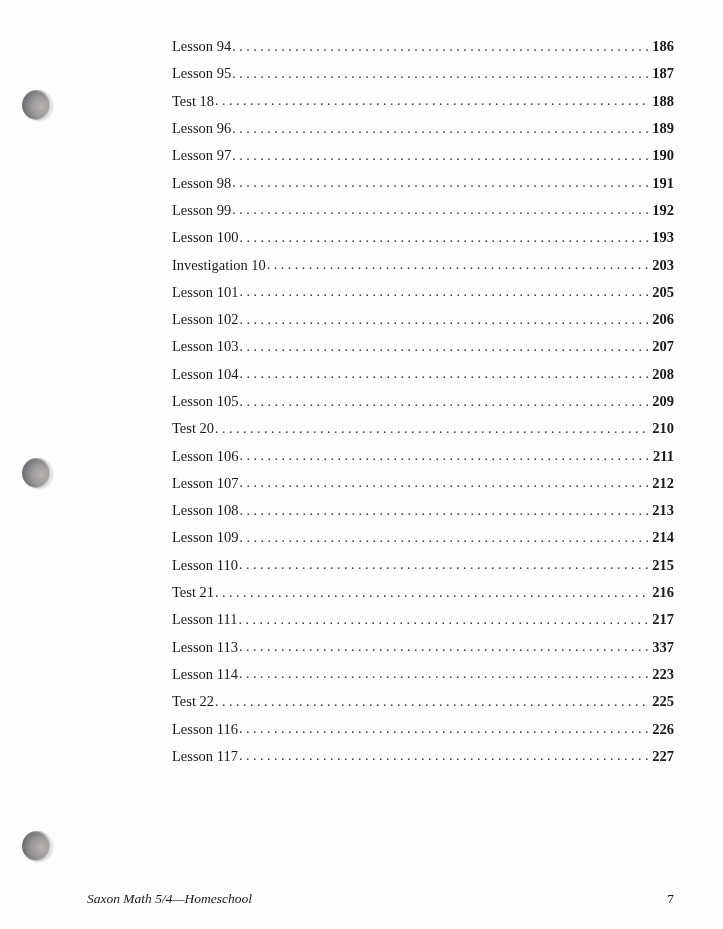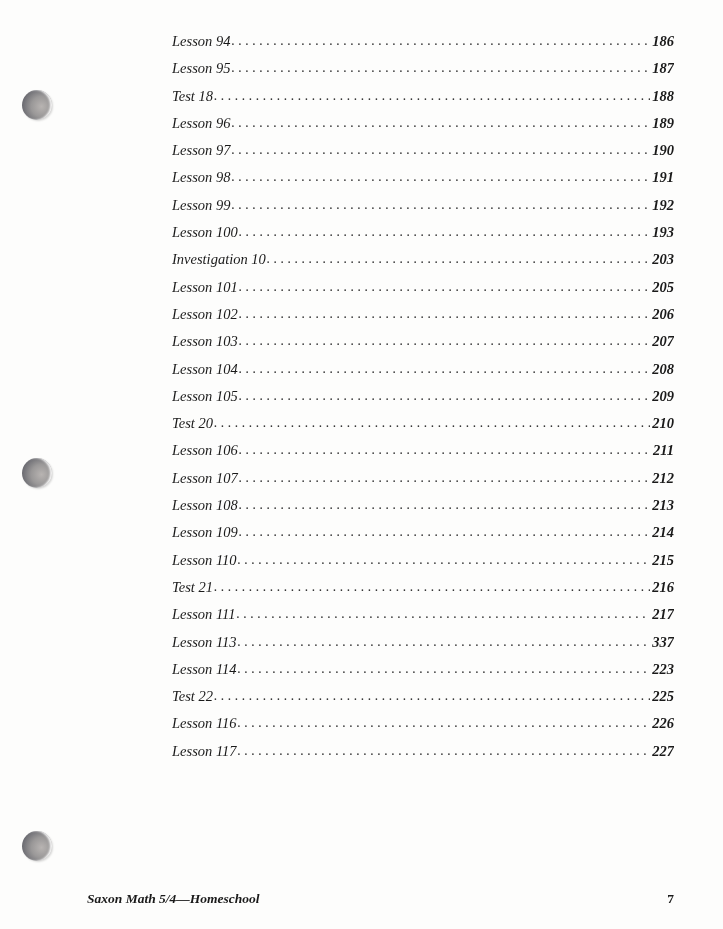--- a/index.html
+++ b/index.html
@@ -11,38 +11,38 @@
     }
     .hole {
       position: absolute; width: 30px; height: 30px; border-radius: 50%;
       background: radial-gradient(circle at 65% 55%, #b8b4b2 0%, #9a9898 40%, #6c6c72 75%, #8a8a90 100%);
       box-shadow: -2px 0 2px rgba(255,255,255,0.9) inset, 1px 1px 2px rgba(0,0,0,0.15);
     }
     .toc {
       position: absolute; left: 172px; top: 33px; width: 502px;
     }
     .row {
-      display: flex; align-items: flex-start; height: 27.3px; font-size: 14.5px;
-      white-space: nowrap; overflow: hidden; font-style: italic;
+      display: flex; align-items: center; height: 27.3px; font-size: 14.5px;
+      white-space: nowrap; overflow: hidden;
     }
     .label { flex: 0 0 auto; }
     .leader {
       flex: 1 1 auto; overflow: hidden; margin: 0 2px 0 1px;
       letter-spacing: 3.6px; color: #333; font-size: 14px;
     }
     .leader::after {
       content: ". . . . . . . . . . . . . . . . . . . . . . . . . . . . . . . . . . . . . . . . . . . . . . . . . . . . . . . . . . . . . . . . . . . . . . . . . . . . .";
       letter-spacing: 0;
       white-space: nowrap;
     }
     .page { flex: 0 0 auto; font-weight: bold; text-align: right; }
     .footer {
       position: absolute; left: 87px; top: 891px; width: 587px;
       display: flex; justify-content: space-between; align-items: flex-start;
-      font-size: 13.5px; font-weight: bold;
+      font-size: 13.5px; font-weight: normal;
     }
     .footer .title { font-style: italic; }
   </style>
 </head>
 <body>
 
 <div class="hole" style="left:22px; top:90px;"></div>
 <div class="hole" style="left:22px; top:458px;"></div>
 <div class="hole" style="left:22px; top:831px;"></div>
 

